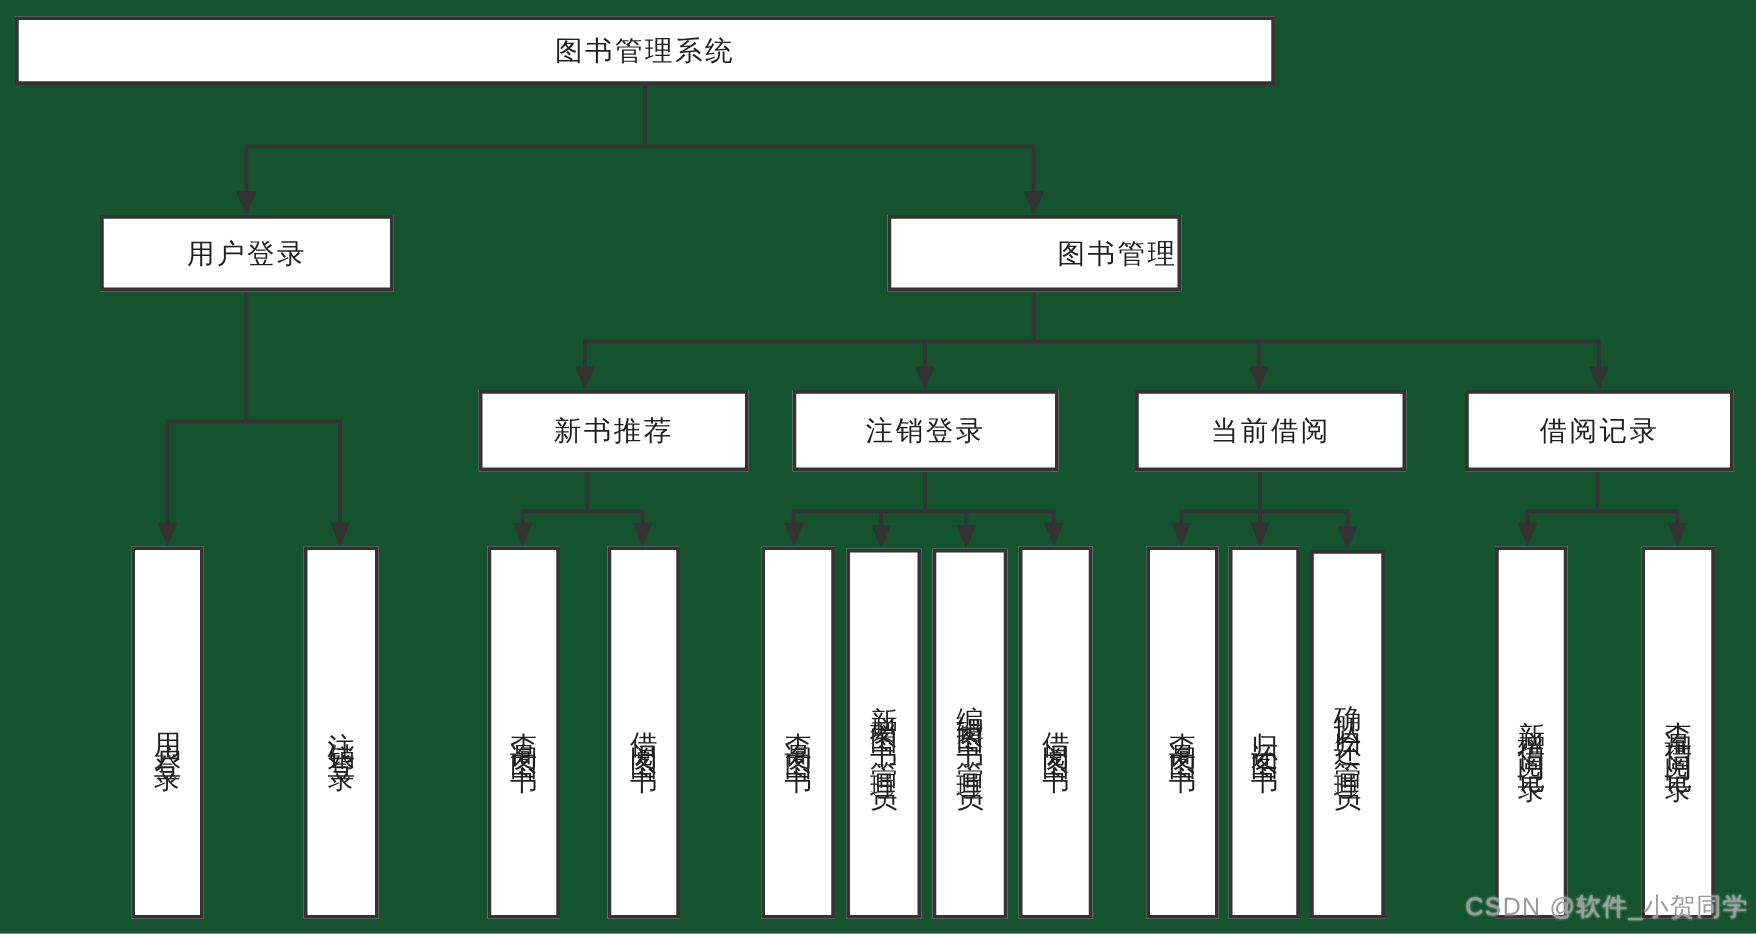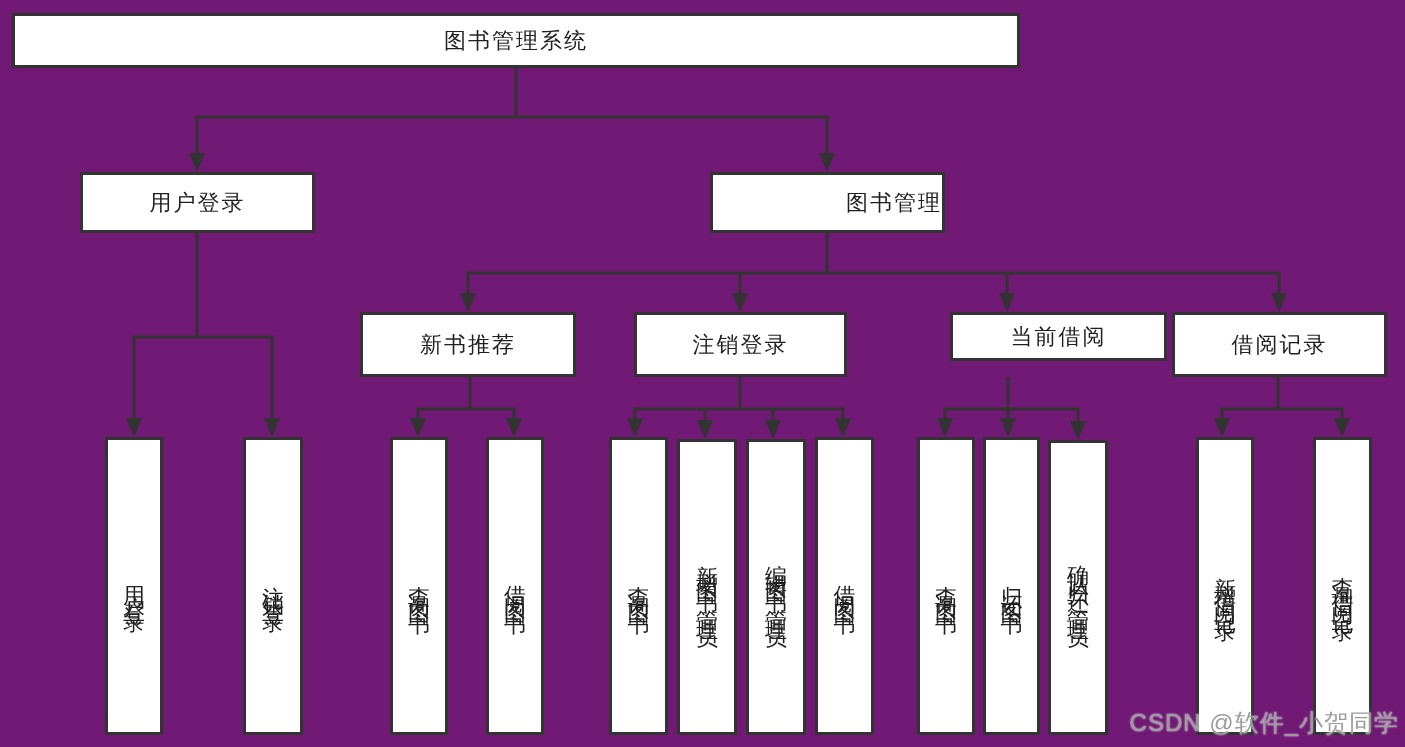--- a/index.html
+++ b/index.html
@@ -5,21 +5,21 @@
   html, body {
     margin: 0;
     padding: 0;
     background: #ffffff;
     font-family: "Liberation Sans", "DejaVu Sans", sans-serif;
   }
   #canvas {
     position: relative;
     width: 1405px;
     height: 747px;
-    background: #701a75;
+    background: #14532d;
     overflow: hidden;
   }
   #connectors {
     position: absolute;
     left: 0; top: 0;
     width: 1405px;
     height: 747px;
   }
   .hbox {
     position: absolute;
@@ -50,21 +50,21 @@
     font-size: 22px;
     letter-spacing: 9px;
     color: #1f1f1f;
     line-height: 1;
     white-space: nowrap;
   }
   .watermark {
     position: absolute;
     right: 6px;
     bottom: 8px;
-    font-size: 24px;
+    font-size: 20px;
     letter-spacing: 1px;
     color: #9b9b9b;
     text-shadow: 0 0 2px #ffffff;
     z-index: 3;
   }
   .cline { stroke: #333333; stroke-width: 3; fill: none; }
   .arrow { fill: #333333; stroke: none; }
 </style>
 </head>
 <body>
@@ -124,27 +124,27 @@
     <span>图书管理系统</span>
   </div>
 
   <div class="hbox" style="left:80px; top:172px; width:235px; height:61px;">
     <span>用户登录</span>
   </div>
   <div class="hbox" style="left:710px; top:172px; width:235px; height:61px;justify-content:flex-end;">
     <span>图书管理</span>
   </div>
 
-  <div class="hbox" style="left:360px; top:312px; width:216px; height:65px;">
+  <div class="hbox" style="left:383px; top:312px; width:216px; height:65px;">
     <span>新书推荐</span>
   </div>
   <div class="hbox" style="left:634px; top:312px; width:213px; height:65px;">
     <span>注销登录</span>
   </div>
-  <div class="hbox" style="left:950px; top:312px; width:217px; height:49px;">
+  <div class="hbox" style="left:908px; top:312px; width:217px; height:65px;">
     <span>当前借阅</span>
   </div>
   <div class="hbox" style="left:1172px; top:312px; width:215px; height:65px;">
     <span>借阅记录</span>
   </div>
 
   <div class="vbox" style="left:105px; top:437px; width:58px; height:298px;">
     <span class="vtext">用户登录</span>
   </div>
   <div class="vbox" style="left:243px; top:437px; width:60px; height:298px;">

